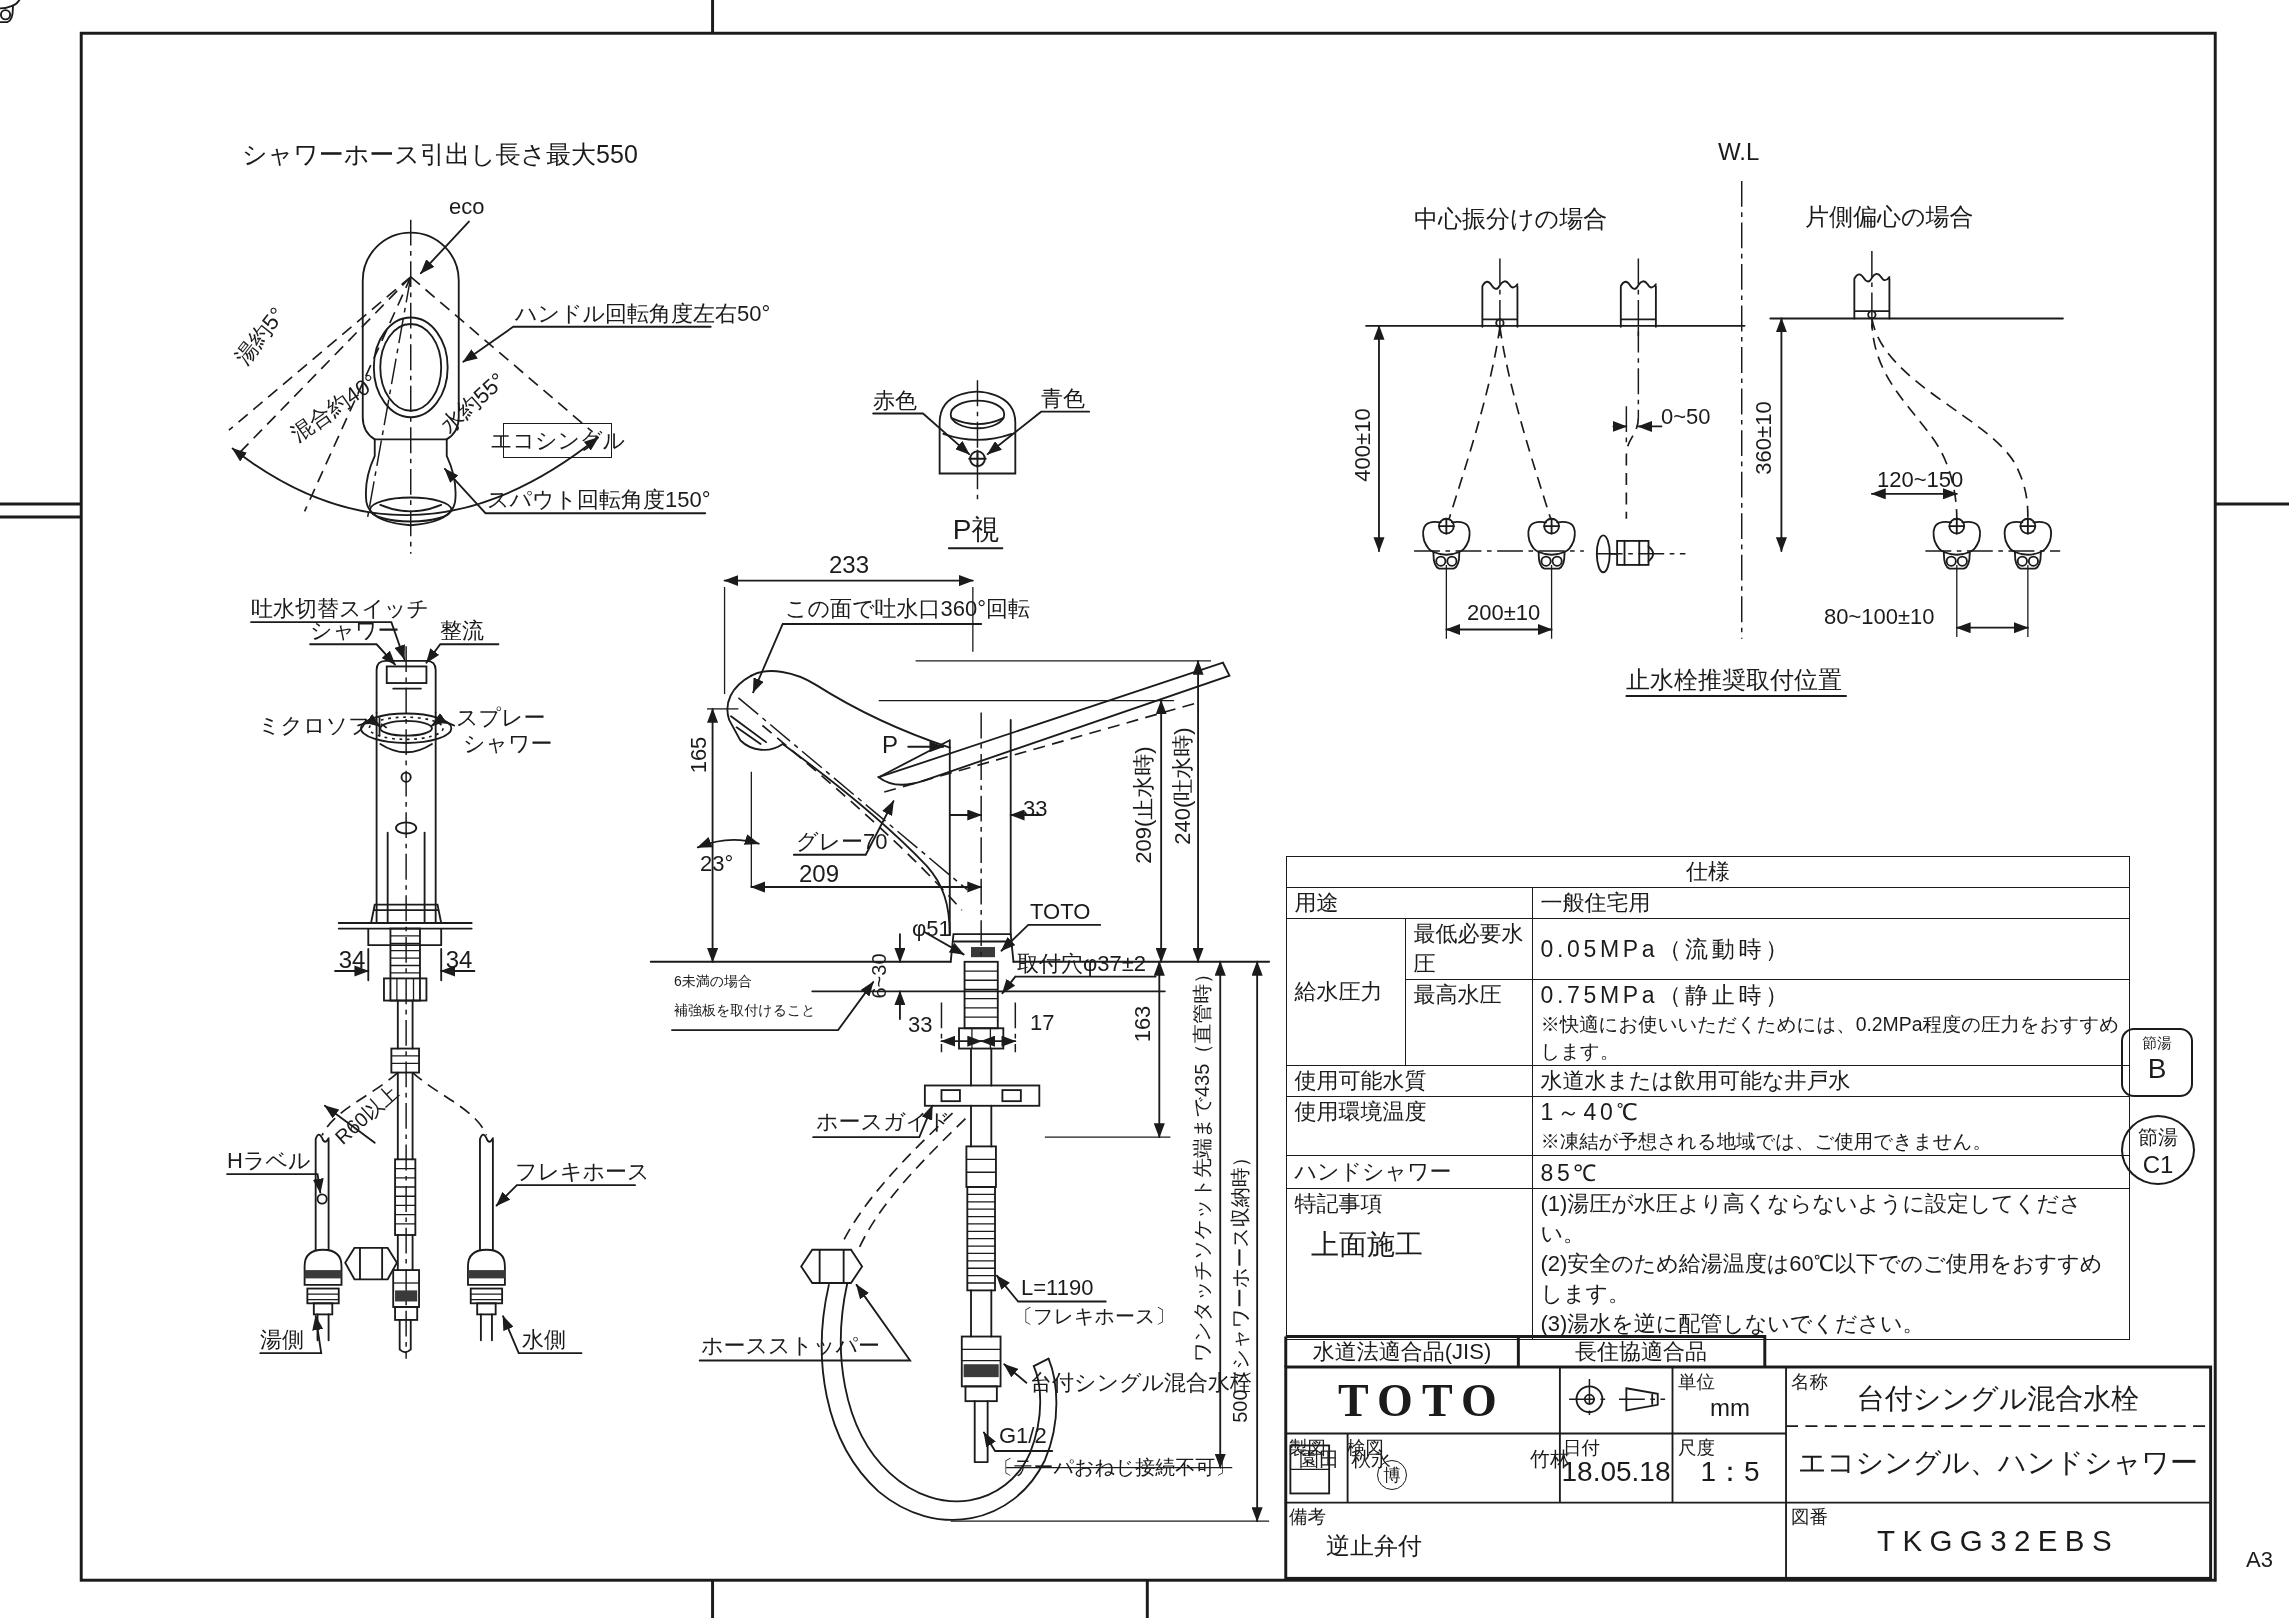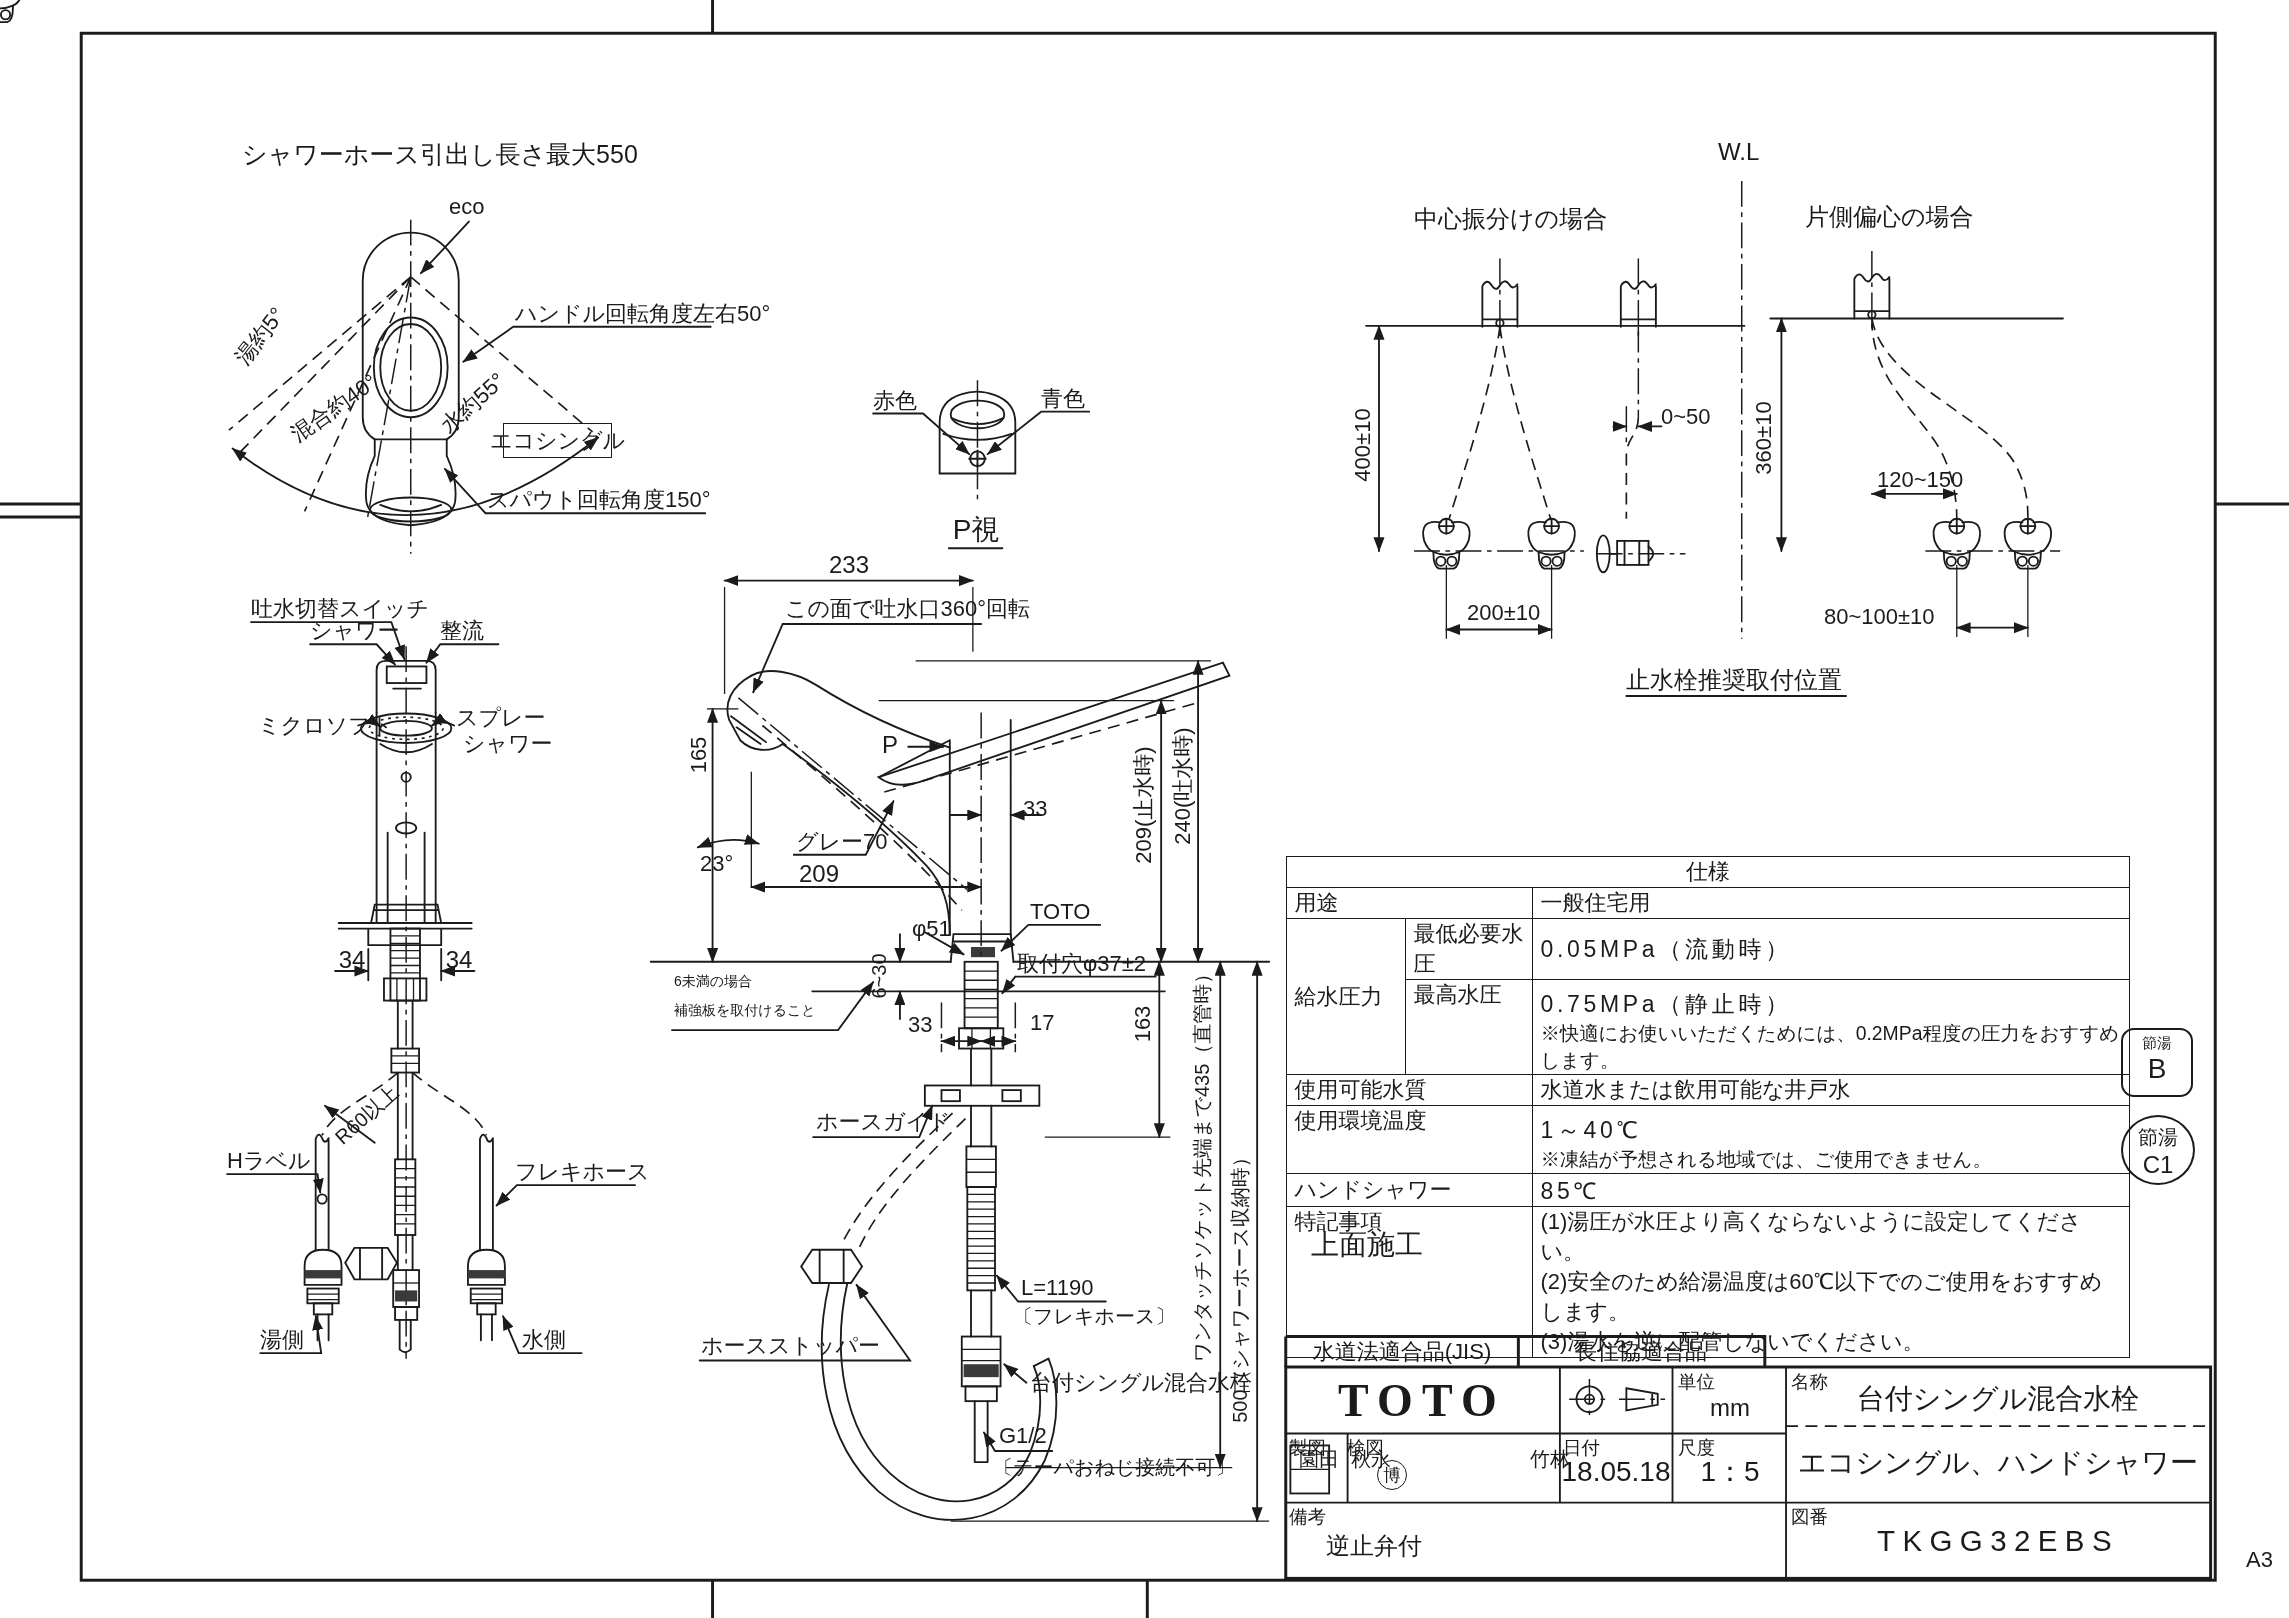--- a/index.html
+++ b/index.html
@@ -15,21 +15,21 @@
   .lbl{position:absolute;white-space:nowrap;font-size:22px;line-height:1.15;}
   .f20{font-size:18.5px}.f22{font-size:20px}.f23{font-size:14px}.f26{font-size:24px}
   .f27{font-size:25px}.f28{font-size:28px}.f30{font-size:28px}.f32{font-size:29.5px}
   .ctr{transform:translate(-50%,-50%);}
   .rot{transform:translate(-50%,-50%) rotate(-90deg);}
   .stack{width:1.15em;word-break:break-all;line-height:1.08;font-family:Liberation Serif, serif;}
   .box{position:absolute;border:1.8px solid #1b1b1b;display:flex;align-items:center;justify-content:center;}
   .badge{position:absolute;border:2.8px solid #1b1b1b;text-align:center;}
   table.spec{position:absolute;left:1286px;top:856px;border-collapse:collapse;table-layout:fixed;}
   table.spec td{border:1.8px solid #1b1b1b;padding:0 7.4px;font-size:22px;vertical-align:middle;overflow:hidden;}
-  table.spec .v{font-size:23px;letter-spacing:3.7px;margin-top:9px;}
+  table.spec .v{font-size:23px;letter-spacing:3.7px;}
   table.spec .nt{font-size:19.4px;letter-spacing:0;}
   table.spec .hd{text-align:center;}
   .logo{font-weight:bold;letter-spacing:9.2px;font-size:46px;font-family:"Liberation Serif",serif;}
   .circ{display:inline-block;border:1.8px solid #1b1b1b;border-radius:50%;
         width:28px;height:28px;line-height:28px;text-align:center;font-size:17.5px;}
 </style>
 </head>
 <body>
 
 <div id="sheet">

